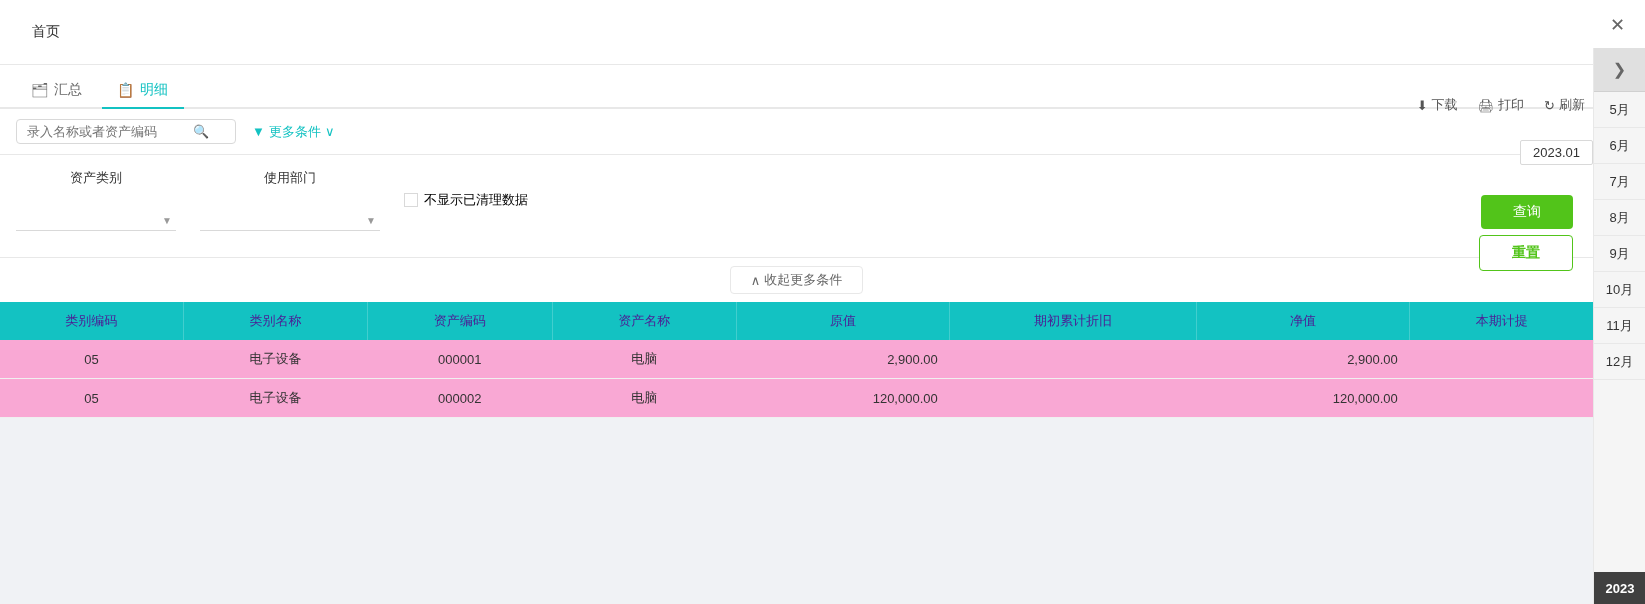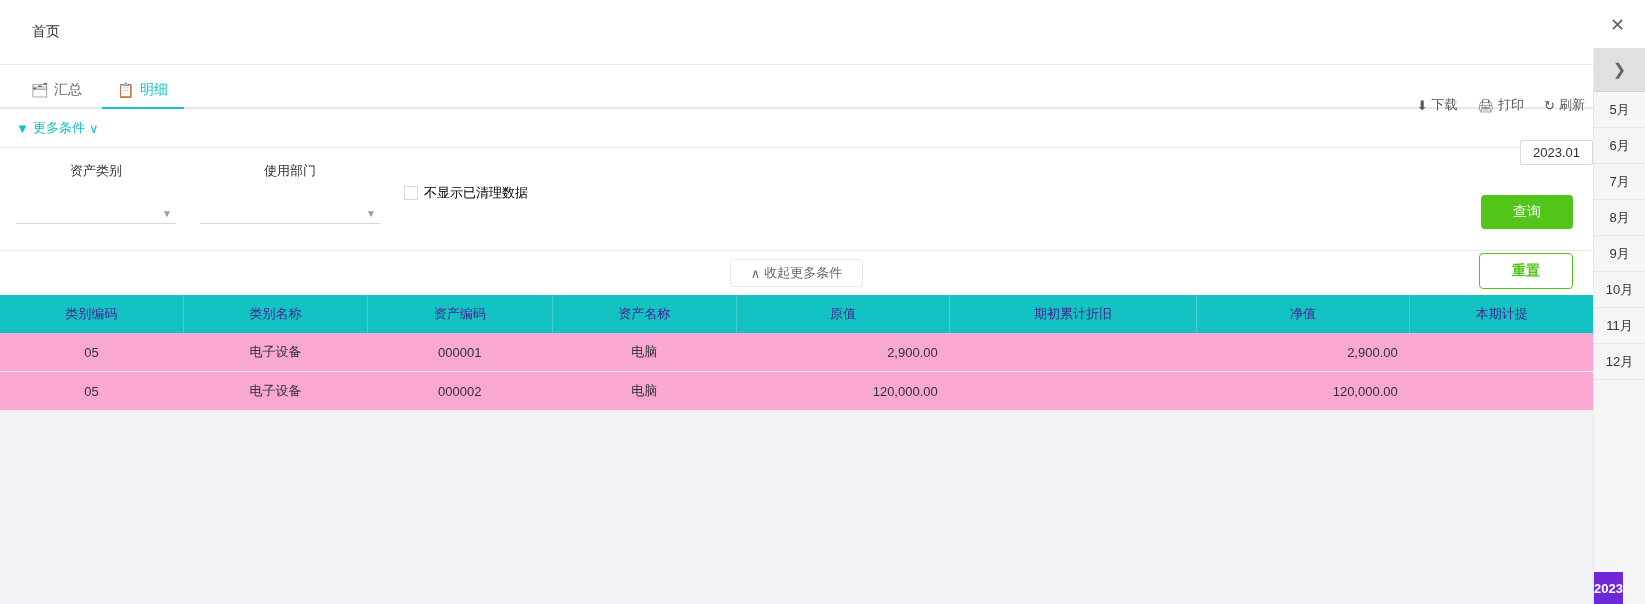--- a/index.html
+++ b/index.html
@@ -301,40 +301,40 @@
       display: flex;
       align-items: center;
       justify-content: center;
       height: 36px;
       font-size: 13px;
       color: #333;
       cursor: pointer;
       border-bottom: 1px solid #e8e8e8;
     }
     .sidebar-year-badge {
-      background: #6d28d9;
+      background: #404040;
       color: #fff;
       font-size: 13px;
       font-weight: bold;
-      width: 29px;
+      width: 52px;
       height: 32px;
       display: flex;
       align-items: center;
       justify-content: center;
       position: absolute;
       bottom: 0;
     }
 
     .main-content {
       margin-right: 52px;
     }
     .filter-actions {
       display: flex;
       flex-direction: column;
-      gap: 24px;
+      gap: 6px;
       position: absolute;
       right: 72px;
       top: 195px;
     }
   </style>
 </head>
 <body>
 
 <div class="top-nav">
   <span class="nav-home">首页</span>
@@ -363,20 +363,24 @@
         <span>打印</span>
       </div>
       <div class="toolbar-btn">
         <span>↻</span>
         <span>刷新</span>
       </div>
     </div>
   </div>
 
   <div class="search-bar">
+    <div class="search-input-wrap">
+      <input type="text" placeholder="录入名称或者资产编码" style="">
+      <span style="color:#999;">🔍</span>
+    </div>
     <div class="more-conditions">
       <span>▼</span>
       <span>更多条件</span>
       <span>∨</span>
     </div>
   </div>
 
   <div class="filter-section">
     <div class="filter-row">
       <div class="filter-item">

